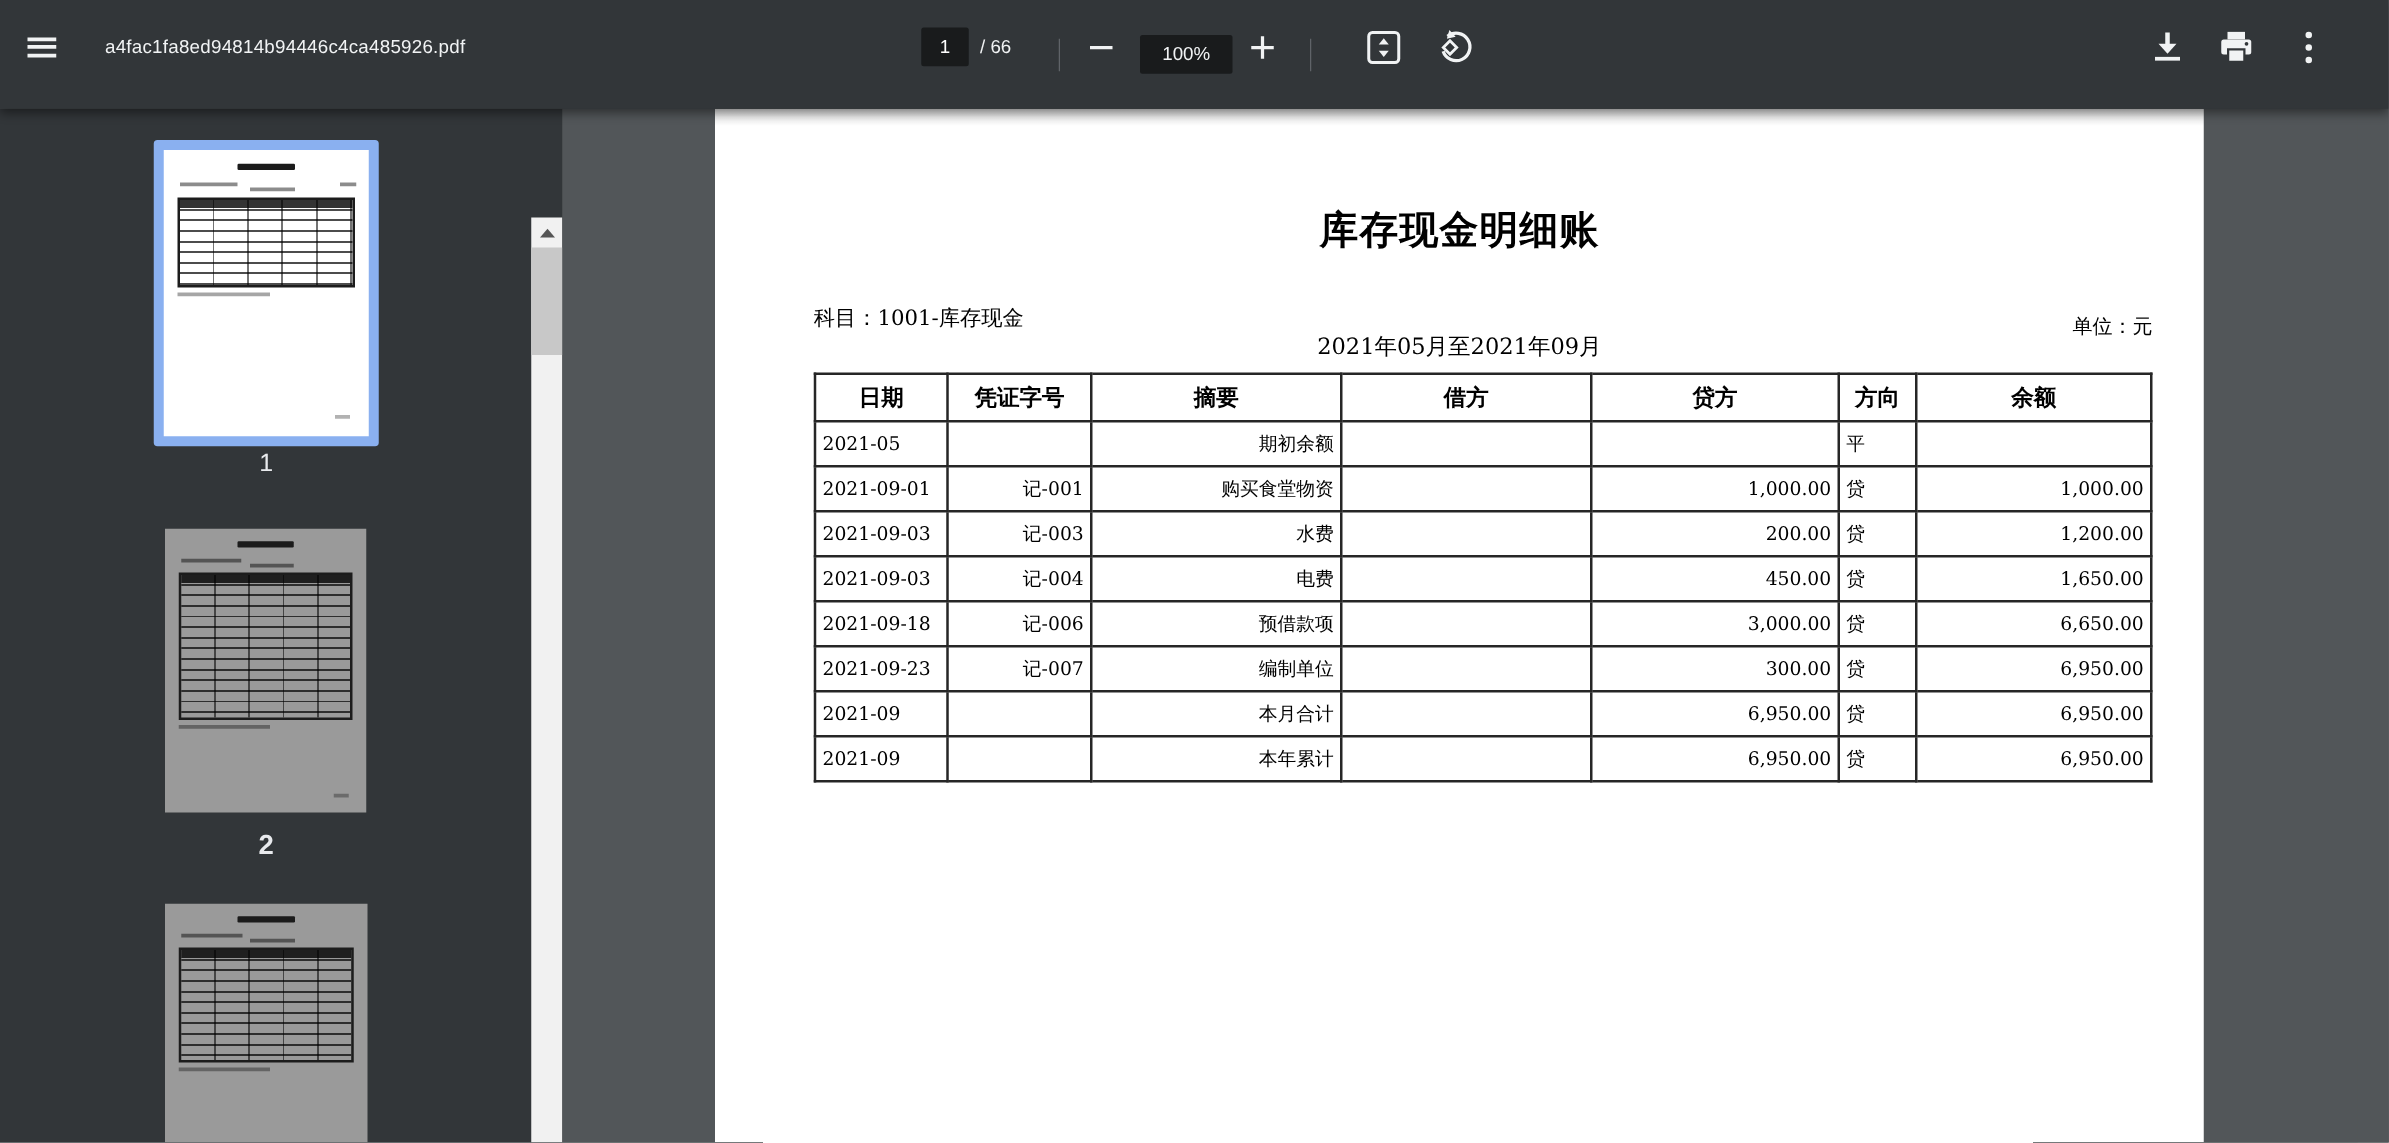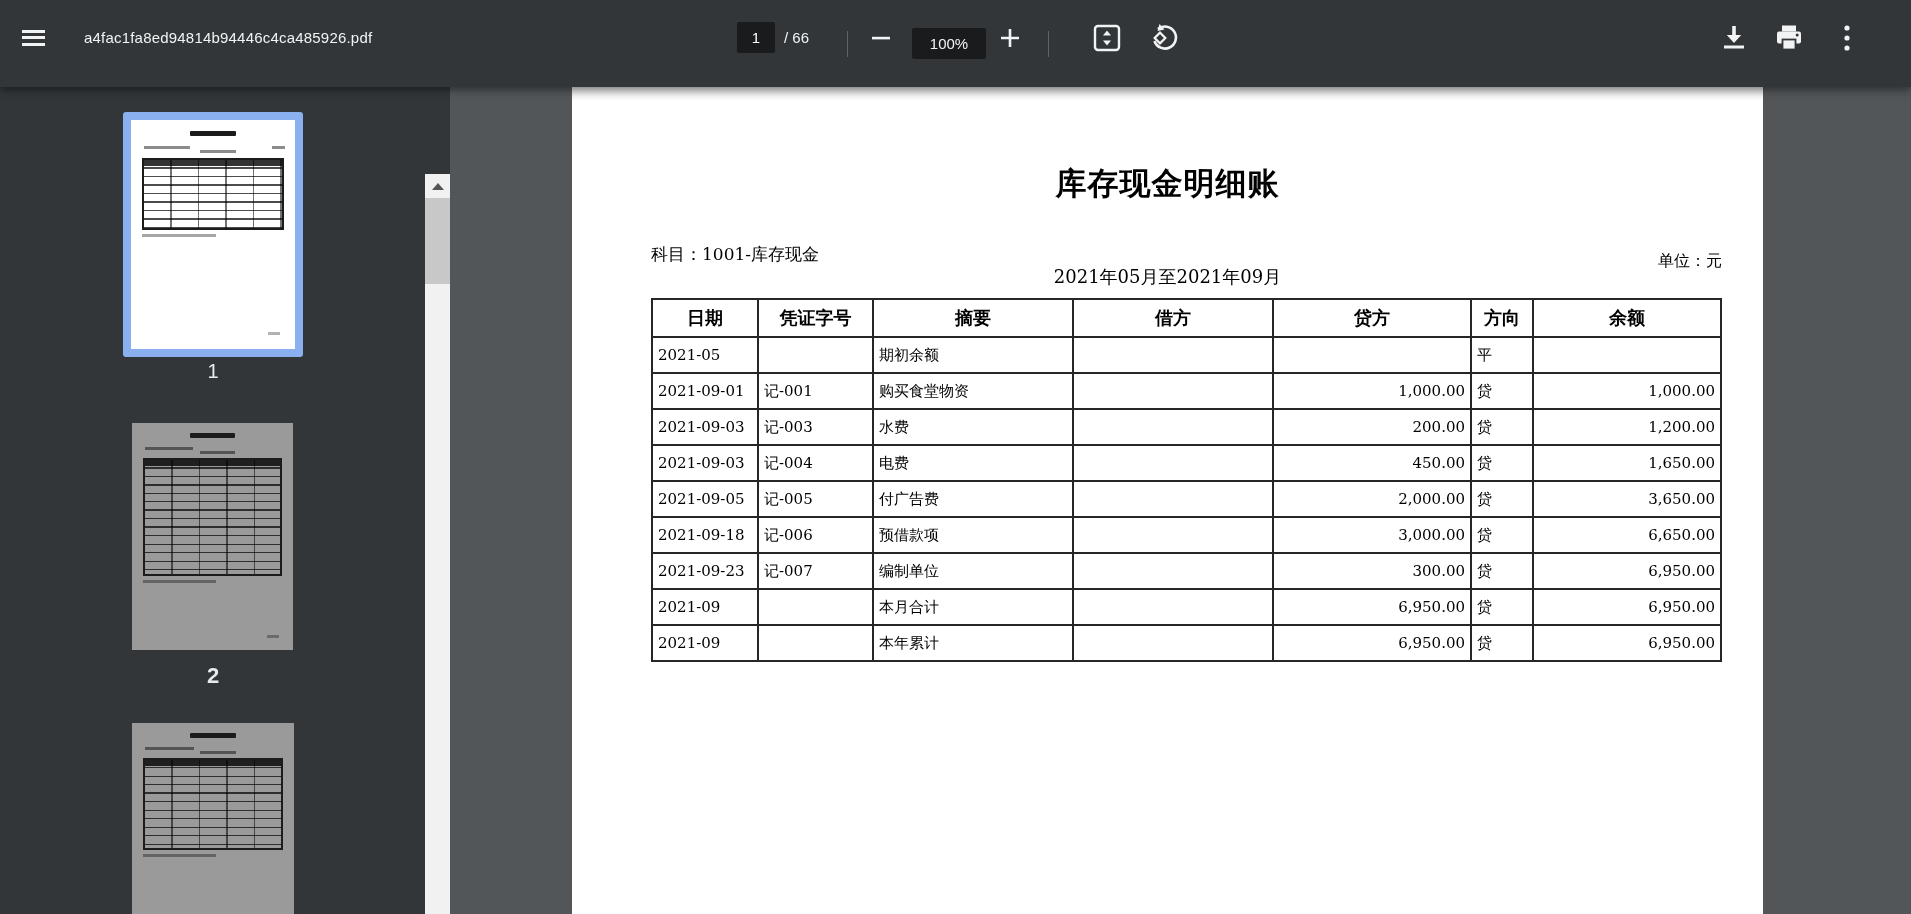--- a/index.html
+++ b/index.html
@@ -75,21 +75,21 @@
              font-weight:700;letter-spacing:1px;}
   .doc-subject{position:absolute;left:79px;top:156px;font-size:17px;}
   .doc-period{position:absolute;left:0;top:168px;width:100%;text-align:center;font-size:18px;margin-top:10px;}
   .doc-unit{position:absolute;right:41px;top:164px;font-size:16px;}
   table.ledger{position:absolute;left:79px;top:211px;width:1069px;border-collapse:collapse;
                table-layout:fixed;font-family:inherit;}
   table.ledger th,table.ledger td{border:2px solid #262626;overflow:hidden;white-space:nowrap;}
   table.ledger th{height:38px;font-size:18px;font-weight:700;text-align:center;}
   table.ledger td{height:36px;font-size:15px;padding:0 5px;}
   td.a-center{text-align:left;padding:0;}
-  td.a-left{text-align:left;margin-top:11px;}
+  td.a-left{text-align:right;margin-top:11px;}
   td.a-right{text-align:right;}
   .doc-footer{position:absolute;left:79px;top:617px;font-size:17px;}
 </style>
 </head>
 <body>
 
 <div id="app">
 
   <div class="toolbar">
     <div class="tb-item hamburger">
@@ -280,29 +280,20 @@
             <tr>
               <td class="a-center">2021-09-03</td>
               <td class="a-left">记-004</td>
               <td class="a-left">电费</td>
               <td class="a-right"></td>
               <td class="a-right">450.00</td>
               <td class="a-center">贷</td>
               <td class="a-right">1,650.00</td>
             </tr>
             <tr>
-              <td class="a-center">2021-09-05</td>
-              <td class="a-left">记-005</td>
-              <td class="a-left">付广告费</td>
-              <td class="a-right"></td>
-              <td class="a-right">2,000.00</td>
-              <td class="a-center">贷</td>
-              <td class="a-right">3,650.00</td>
-            </tr>
-            <tr>
               <td class="a-center">2021-09-18</td>
               <td class="a-left">记-006</td>
               <td class="a-left">预借款项</td>
               <td class="a-right"></td>
               <td class="a-right">3,000.00</td>
               <td class="a-center">贷</td>
               <td class="a-right">6,650.00</td>
             </tr>
             <tr>
               <td class="a-center">2021-09-23</td>

